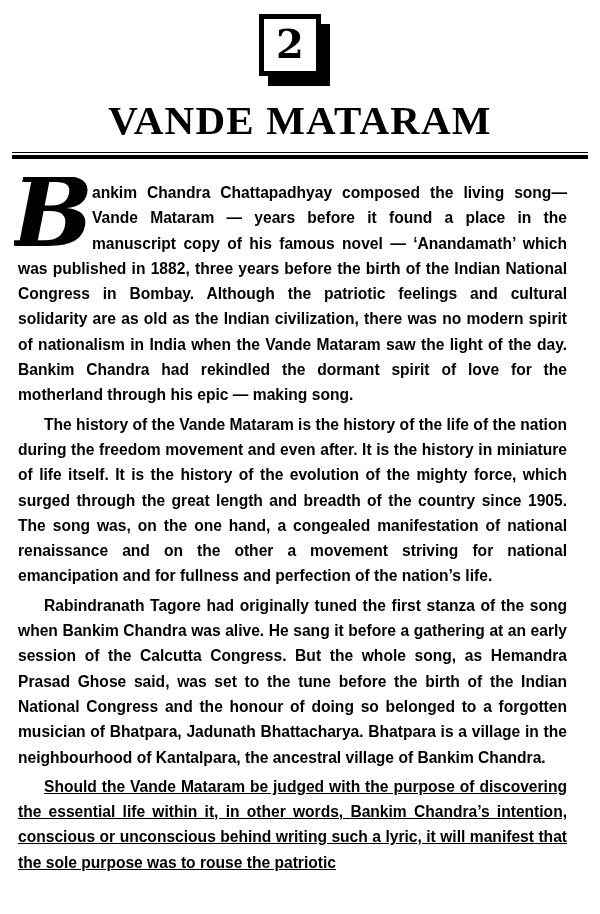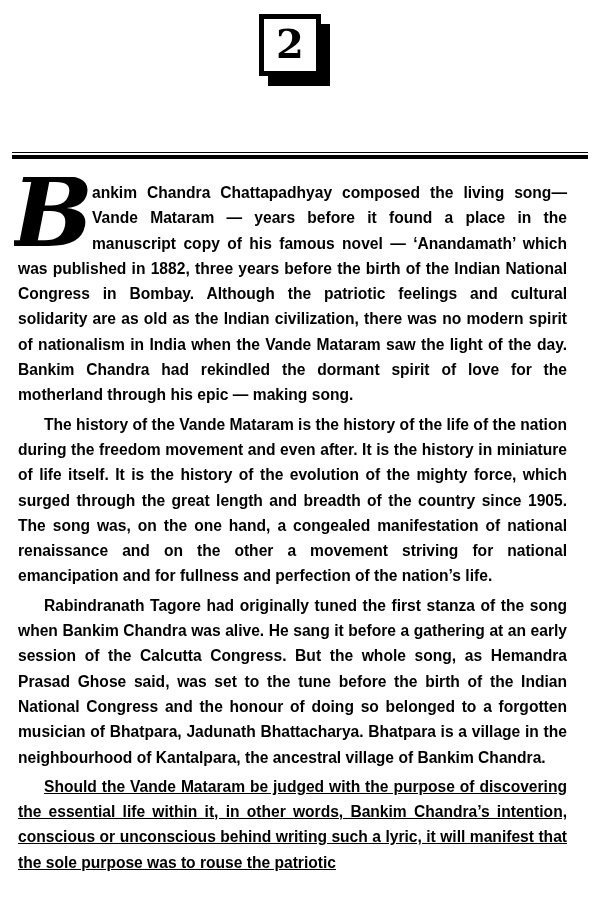--- a/index.html
+++ b/index.html
@@ -164,20 +164,21 @@
 
   <div class="chapter-badge-wrap">
     <div class="chapter-badge">
       <div class="shadow"></div>
       <div class="frame">
         <span class="num">2</span>
       </div>
     </div>
   </div>
 
+  <div class="chapter-title">VANDE MATARAM</div>
 
   <div class="rule-group">
     <div class="rule-thin"></div>
     <div class="rule-gap"></div>
     <div class="rule-thick"></div>
   </div>
 
   <div class="body-copy">
 
     <div class="dropcap">

